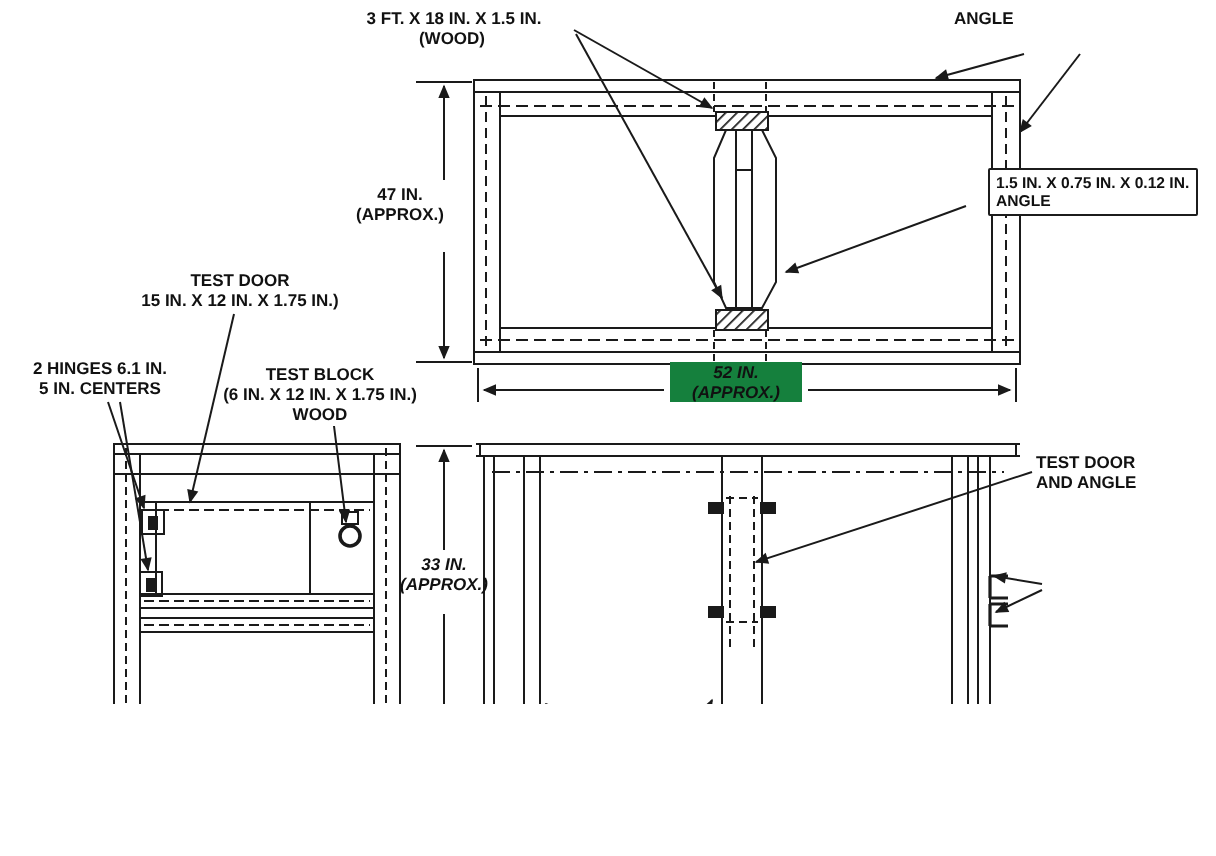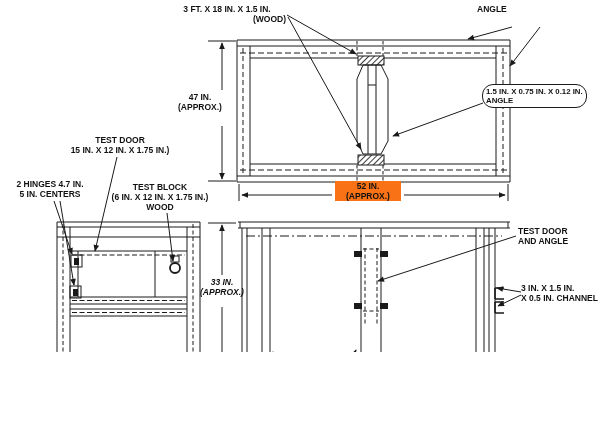--- a/index.html
+++ b/index.html
@@ -16,28 +16,29 @@
     font-size:8.5px;
     font-weight:bold;
     color:#111111;
     line-height:1.18;
     letter-spacing:0;
     white-space:nowrap;
     z-index:2;
   }
   .lbl div{white-space:nowrap;}
   .c{text-align:center;}
-  .r2 div:last-child{text-align:right;padding-right:2px;}
+  .r2 div:last-child{padding-right:2px;}
   .boxed{
     border:1px solid #1c1c1c;
-    border-radius:11px;
+    border-radius:1px;
     background:#ffffff;
     padding:2px 3px;
     font-size:7.8px;
     white-space:nowrap;
+    margin-left:12px;
   }
 </style>
 </head>
 <body>
 
 <div class="canvas">
 
   <svg width="608" height="428" viewBox="0 0 608 428">
     <defs>
       <marker id="arr" viewBox="0 0 10 10" refX="8.5" refY="5" markerWidth="7.5" markerHeight="7.5" orient="auto-start-reverse">
@@ -155,50 +156,46 @@
   <div class="lbl boxed" style="left:482px;top:84px;">
     <div>1.5 IN. X 0.75 IN. X 0.12 IN.</div>
     <div>ANGLE</div>
   </div>
 
   <div class="lbl c" style="left:167px;top:92px;width:66px;">
     <div>47 IN.</div>
     <div>(APPROX.)</div>
   </div>
 
-  <div class="lbl c" style="left:335px;top:181px;width:66px;background:#f97316;">
+  <div class="lbl c" style="left:335px;top:181px;width:66px;background:#15803d;font-style:italic;">
     <div>52 IN.</div>
     <div>(APPROX.)</div>
   </div>
 
   <div class="lbl c" style="left:190px;top:277px;width:64px;font-style:italic;">
     <div>33 IN.</div>
     <div>(APPROX.)</div>
   </div>
 
   <div class="lbl c" style="left:58px;top:135px;width:124px;">
     <div>TEST DOOR</div>
     <div>15 IN. X 12 IN. X 1.75 IN.)</div>
   </div>
 
   <div class="lbl c" style="left:4px;top:179px;width:92px;">
-    <div>2 HINGES 4.7 IN.</div>
+    <div>2 HINGES 6.1 IN.</div>
     <div>5 IN. CENTERS</div>
   </div>
 
   <div class="lbl c" style="left:100px;top:182px;width:120px;">
     <div>TEST BLOCK</div>
     <div>(6 IN. X 12 IN. X 1.75 IN.)</div>
     <div>WOOD</div>
   </div>
 
   <div class="lbl" style="left:518px;top:226px;width:80px;">
     <div>TEST DOOR</div>
     <div>AND ANGLE</div>
   </div>
 
-  <div class="lbl" style="left:521px;top:283px;width:86px;">
-    <div>3 IN. X 1.5 IN.</div>
-    <div>X 0.5 IN. CHANNEL</div>
-  </div>
 
 
 </div>
 
 </body></html>

